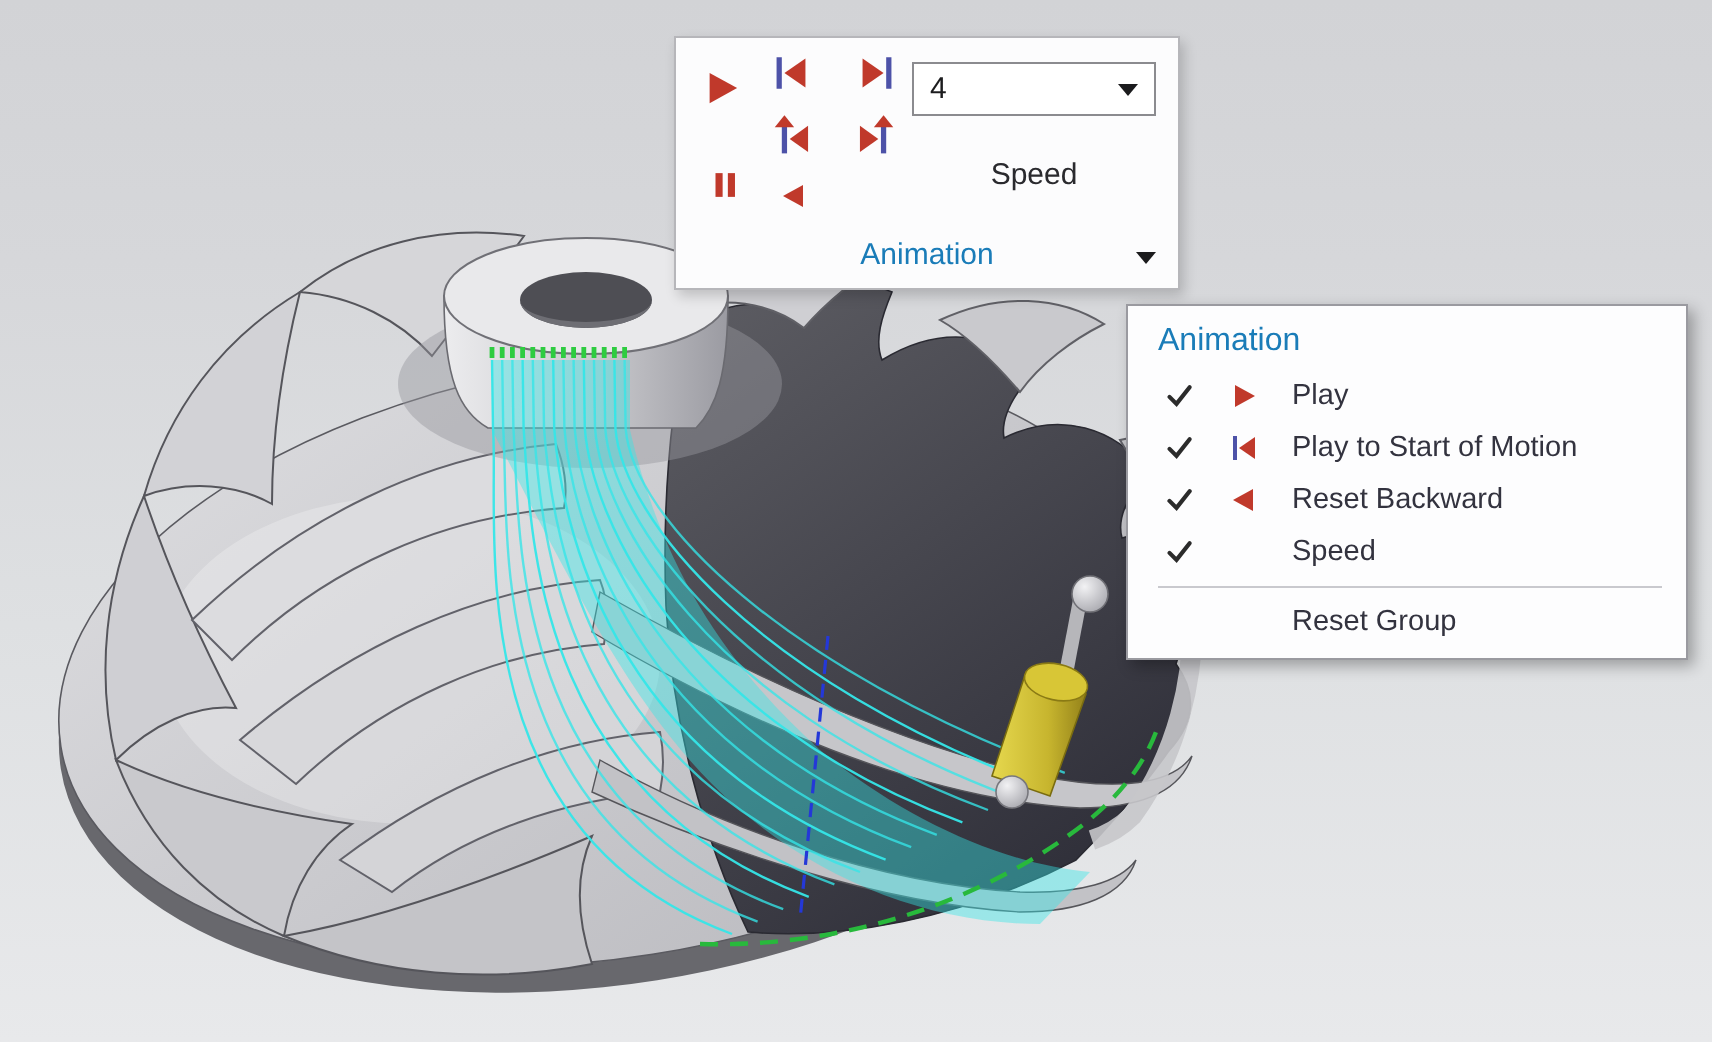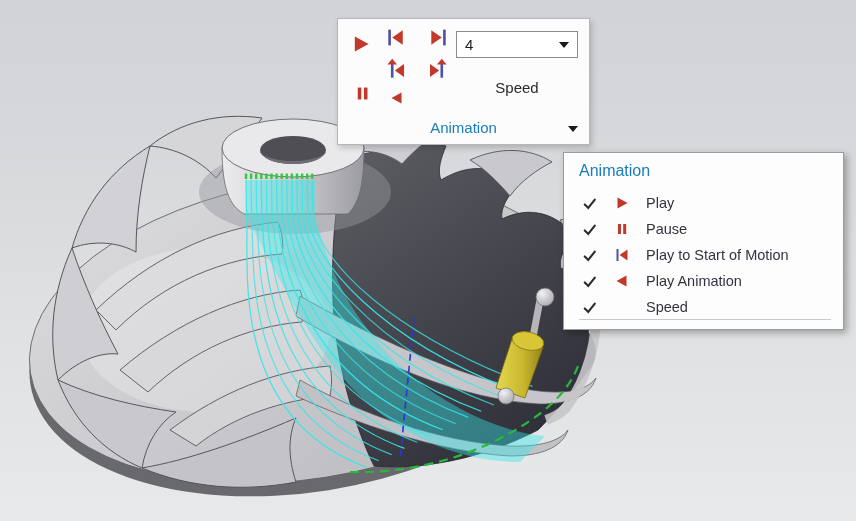--- a/index.html
+++ b/index.html
@@ -26,21 +26,21 @@
   .speed-lbl{position:absolute;left:118px;top:60px;width:122px;text-align:center;
     font-size:15px;color:#2a2a2e;}
   .tb-footer{position:absolute;left:0;right:0;bottom:3px;height:22px;text-align:center;cursor:pointer;}
   .tb-footer-lbl{font-size:15px;color:var(--accent,#1a7cb8);}
   .tb-footer .caret{position:absolute;right:11px;top:7px;border-left-width:5px;border-right-width:5px;border-top-width:6px;}
 
   
   .menu{position:absolute;left:563px;top:152px;width:281px;background:#fdfdfe;
     border:1px solid #9a9aa0;box-shadow:3px 3px 7px rgba(0,0,0,.3);padding-bottom:5px;}
   .menu-title{padding:9px 0 5px 15px;font-size:16px;color:var(--accent,#1a7cb8);}
-  .menu-item{display:flex;align-items:flex-end;height:26px;cursor:pointer;}
+  .menu-item{display:flex;align-items:center;height:26px;cursor:pointer;}
   .mi-check{width:16px;margin-left:19px;display:flex;align-items:center;}
   .mi-icon{width:17px;margin-left:15px;display:flex;align-items:center;}
   .mi-icon svg{width:16px;height:16px;}
   .mi-label{margin-left:15px;font-size:14.5px;color:#33333f;white-space:nowrap;}
   .menu-sep{border-top:1px solid #c9c9ce;margin:4px 12px 4px 15px;}
 </style>
 </head>
 <body>
 
 <div id="screen">
@@ -231,60 +231,51 @@
           <span class="mi-label">Play</span>
         </div>
         <div class="menu-item">
           <span class="mi-check">
             <svg viewBox="0 0 16 16" width="14" height="14">
               <path d="M2,8.5 L6,12.5 L13.5,3" fill="none" stroke="#2b2b2b" stroke-width="2.4" stroke-linecap="round"></path>
             </svg>
           </span>
           <span class="mi-icon">
             <svg viewBox="0 0 16 16">
-              <rect x="4" y="3" width="3" height="10" fill="#c0392b"></rect>
-              <rect x="9.2" y="3" width="3" height="10" fill="#c0392b"></rect>
-            </svg>
-          </span>
-          <span class="mi-label">Pause</span>
-        </div>
-        <div class="menu-item">
-          <span class="mi-check">
-            <svg viewBox="0 0 16 16" width="14" height="14">
-              <path d="M2,8.5 L6,12.5 L13.5,3" fill="none" stroke="#2b2b2b" stroke-width="2.4" stroke-linecap="round"></path>
-            </svg>
-          </span>
-          <span class="mi-icon">
-            <svg viewBox="0 0 16 16">
               <rect x="2.5" y="2" width="2" height="12" fill="#4d52a8"></rect>
               <polygon points="13.5,2.5 5.5,8 13.5,13.5" fill="#c0392b"></polygon>
             </svg>
           </span>
           <span class="mi-label">Play to Start of Motion</span>
         </div>
         <div class="menu-item">
           <span class="mi-check">
             <svg viewBox="0 0 16 16" width="14" height="14">
               <path d="M2,8.5 L6,12.5 L13.5,3" fill="none" stroke="#2b2b2b" stroke-width="2.4" stroke-linecap="round"></path>
             </svg>
           </span>
           <span class="mi-icon">
             <svg viewBox="0 0 16 16">
               <polygon points="12.5,2.5 2.5,8 12.5,13.5" fill="#c0392b"></polygon>
             </svg>
           </span>
-          <span class="mi-label">Play Animation</span>
+          <span class="mi-label">Reset Backward</span>
         </div>
         <div class="menu-item">
           <span class="mi-check">
             <svg viewBox="0 0 16 16" width="14" height="14">
               <path d="M2,8.5 L6,12.5 L13.5,3" fill="none" stroke="#2b2b2b" stroke-width="2.4" stroke-linecap="round"></path>
             </svg>
           </span>
           <span class="mi-icon">
             <svg viewBox="0 0 16 16"></svg>
           </span>
           <span class="mi-label">Speed</span>
         </div>
       </div>
     <div class="menu-sep"></div>
+    <div class="menu-item">
+      <span class="mi-check"></span>
+      <span class="mi-icon"></span>
+      <span class="mi-label">Reset Group</span>
+    </div>
   </div>
 </div>
 
 </body></html>

